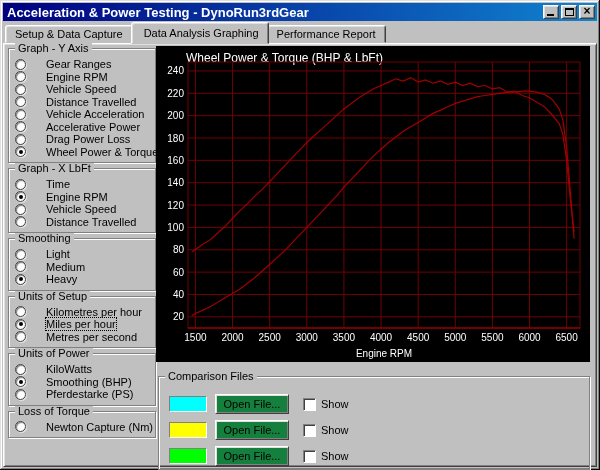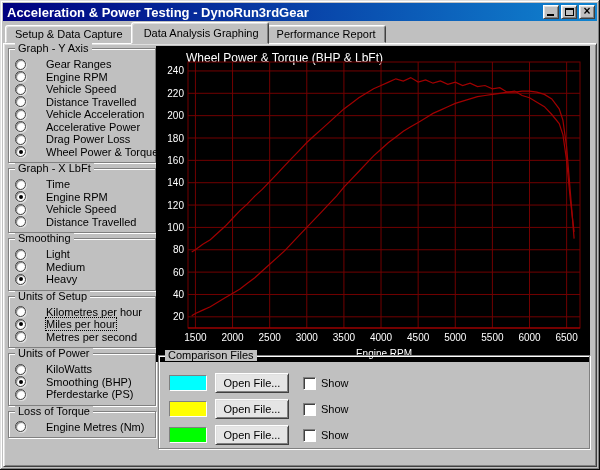--- a/index.html
+++ b/index.html
@@ -100,30 +100,30 @@
     position: absolute; left: 30px; top: 5px;
     color: #fff; font-size: 12px; white-space: nowrap;
   }
   .chart-xlabel {
     position: absolute; left: 32px; bottom: 3px; width: 392px;
     text-align: center; color: #fff; font-size: 10px;
   }
   .chart svg { position: absolute; left: 0; top: 0; }
   .chart text { font-family: "Liberation Sans", sans-serif; font-size: 10px; fill: #fff; }
   
-  .cmp-group { position: absolute; left: 154px; top: 311px; width: 432px; height: 94px; }
+  .cmp-group { position: absolute; left: 154px; top: 332px; width: 432px; height: 94px; }
   .cmp-row { display: flex; align-items: center; margin: 6px 0 0 4px; height: 20px; }
   .cmp-row:first-of-type { margin-top: 8px; }
   .swatch {
     width: 38px; height: 16px; margin-right: 8px;
     border: 1px solid; border-color: #808080 #fff #fff #808080;
   }
   .btn {
     width: 74px; height: 20px; margin-right: 14px;
-    background: #e5e5e5;
+    background: #15803d;
     border: 1px solid; border-color: #fff #404040 #404040 #fff;
     box-shadow: inset 1px 1px 0 #dfdfdf, inset -1px -1px 0 #808080;
     font-family: "Liberation Sans", sans-serif; font-size: 11px;
     cursor: default;
   }
   .checkbox {
     width: 13px; height: 13px; margin-right: 5px;
     background: #fff;
     border: 1px solid; border-color: #808080 #fff #fff #808080;
     box-shadow: inset 1px 1px 0 #404040;
@@ -262,21 +262,21 @@
           </div>
           <div class="opt">
             <span class="radio"></span>
             <span class="opt-label">Pferdestarke (PS)</span>
           </div>
         </div>
         <div class="group">
           <span class="group-title">Loss of Torque</span>
           <div class="opt">
             <span class="radio"></span>
-            <span class="opt-label">Engine Metres (Nm)</span>
+            <span class="opt-label">Newton Capture (Nm)</span>
           </div>
         </div>
       </div>
 
     <div class="chart">
       <div class="chart-title">Wheel Power &amp; Torque (BHP &amp; LbFt)</div>
       <svg width="434" height="316" viewBox="0 0 434 316">
           <line x1="39.42424242424242" y1="16" x2="39.42424242424242" y2="282" stroke="#720000" stroke-width="1"></line>
           <line x1="76.54545454545455" y1="16" x2="76.54545454545455" y2="282" stroke="#720000" stroke-width="1"></line>
           <line x1="113.66666666666667" y1="16" x2="113.66666666666667" y2="282" stroke="#720000" stroke-width="1"></line>

